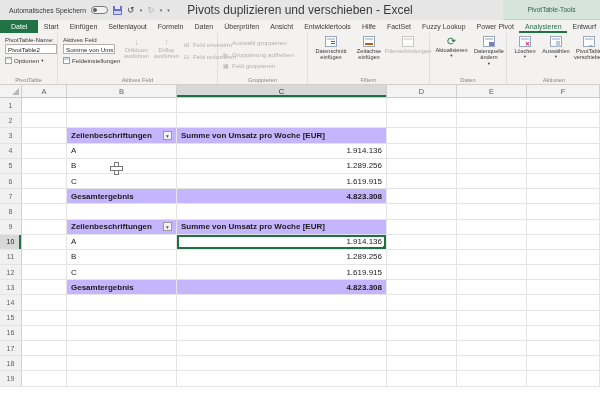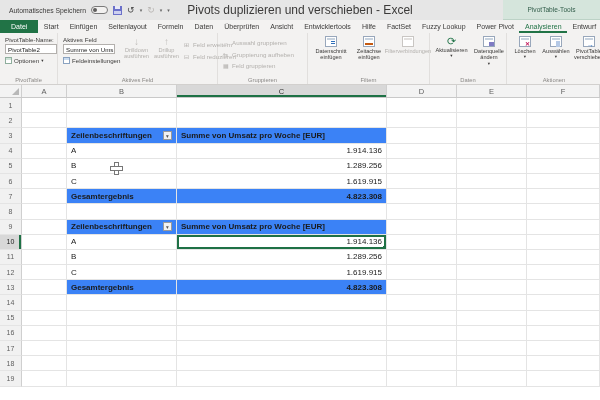--- a/index.html
+++ b/index.html
@@ -75,21 +75,21 @@
   .colh { flex-shrink:0; display:flex; align-items:center; justify-content:center; font-size:7.5px; color:#5f5f5f;
           border-right:1px solid #cfcfcf; }
   .colh.on { background:#d8d8d8; box-shadow:inset 0 -2px 0 #1e7145; color:#333; }
   .grow { display:flex; height:15.2px; }
   .rowh { width:22px; flex-shrink:0; background:#f1f1f1; border-right:1px solid #cfcfcf; border-bottom:1px solid #e4e4e4;
           font-size:7px; color:#5f5f5f; display:flex; align-items:center; justify-content:center; }
   .rowh.on { background:#d8d8d8; box-shadow:inset -2px 0 0 #1e7145; color:#222; }
   .cell { flex-shrink:0; border-right:1px solid #e4e4e4; border-bottom:1px solid #e4e4e4; background:#fff;
           font-size:8px; color:#1a1a1a; display:flex; align-items:center; padding:0 4px; overflow:hidden; position:relative; }
   .cell.num { justify-content:flex-end; }
-  .cell.ph { background:#3b82f6; font-weight:bold; }
+  .cell.ph { background:#c4b5fd; font-weight:bold; }
   .cell.sel { box-shadow:inset 0 0 0 2px #1e7145; z-index:2; }
   .cell.sel::after { content:''; position:absolute; right:0; bottom:0; width:3px; height:3px; background:#1e7145; }
   .ddbtn { margin-left:auto; width:9px; height:9px; flex-shrink:0; border:1px solid #9a9a9a; background:#f2f2f2;
            font-size:5.5px; line-height:8px; text-align:center; color:#555; font-weight:normal; }
   .cell .ct { white-space:nowrap; overflow:hidden; }
   
   .mcursor { position:absolute; left:110px; top:162px; width:11px; height:11px; z-index:6; pointer-events:none; }
   .mcursor::before { content:''; position:absolute; left:4px; top:0; width:3px; height:11px; background:#fff; border:1px solid #777; }
   .mcursor::after  { content:''; position:absolute; top:4px; left:0; height:3px; width:11px; background:#fff; border:1px solid #777; }
 </style>

